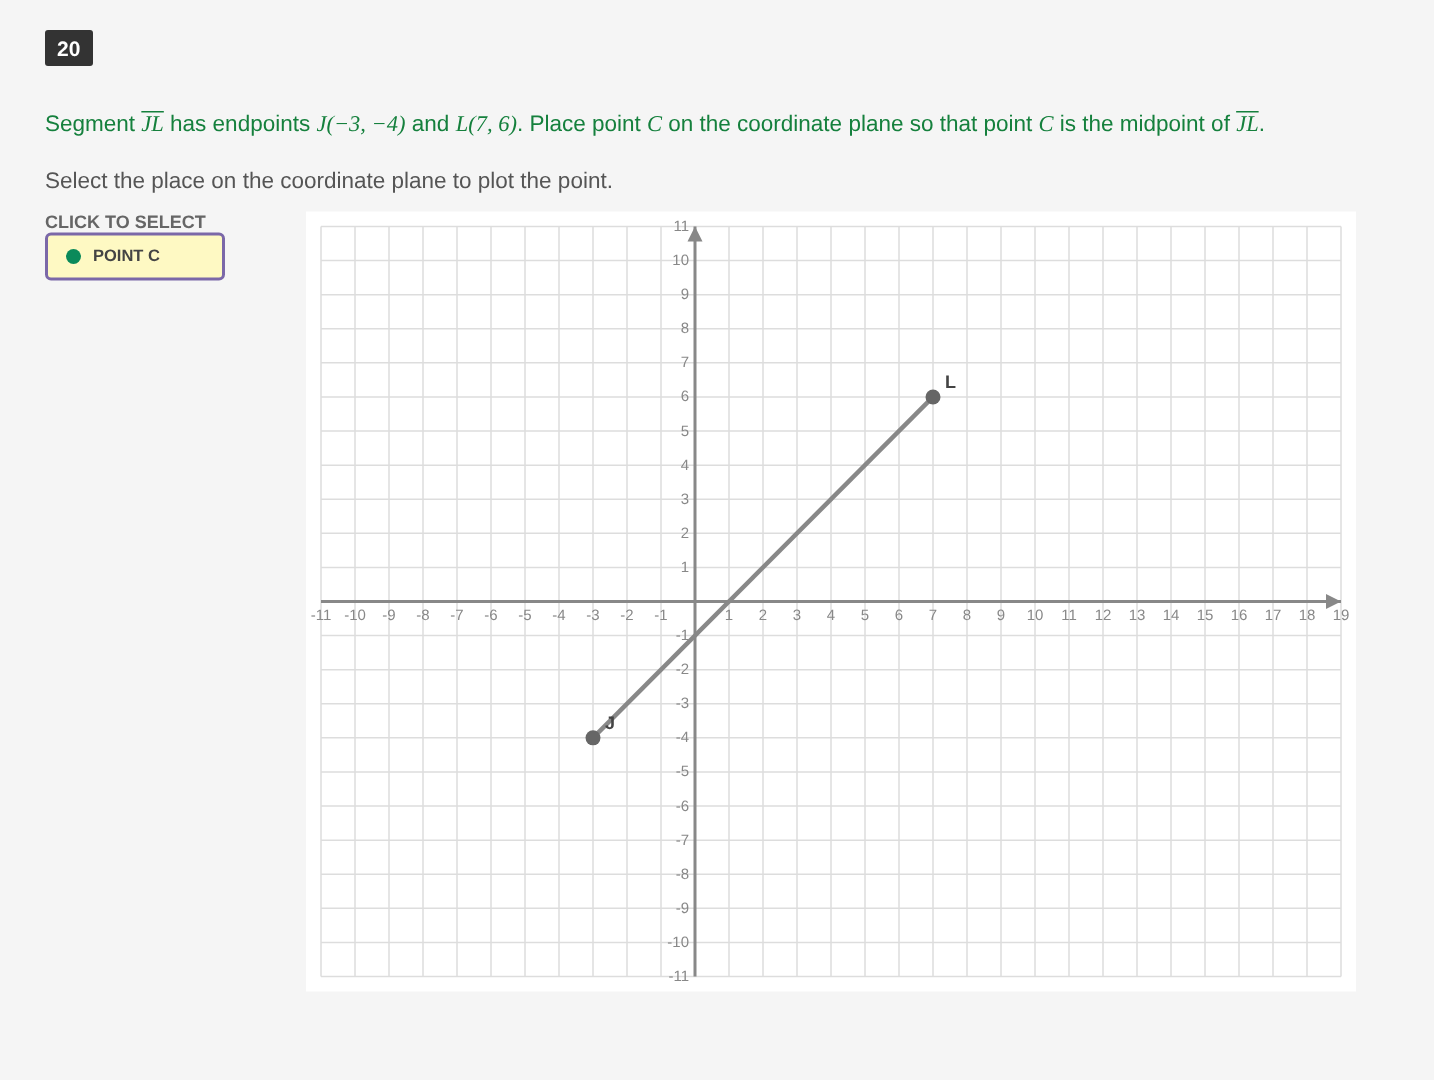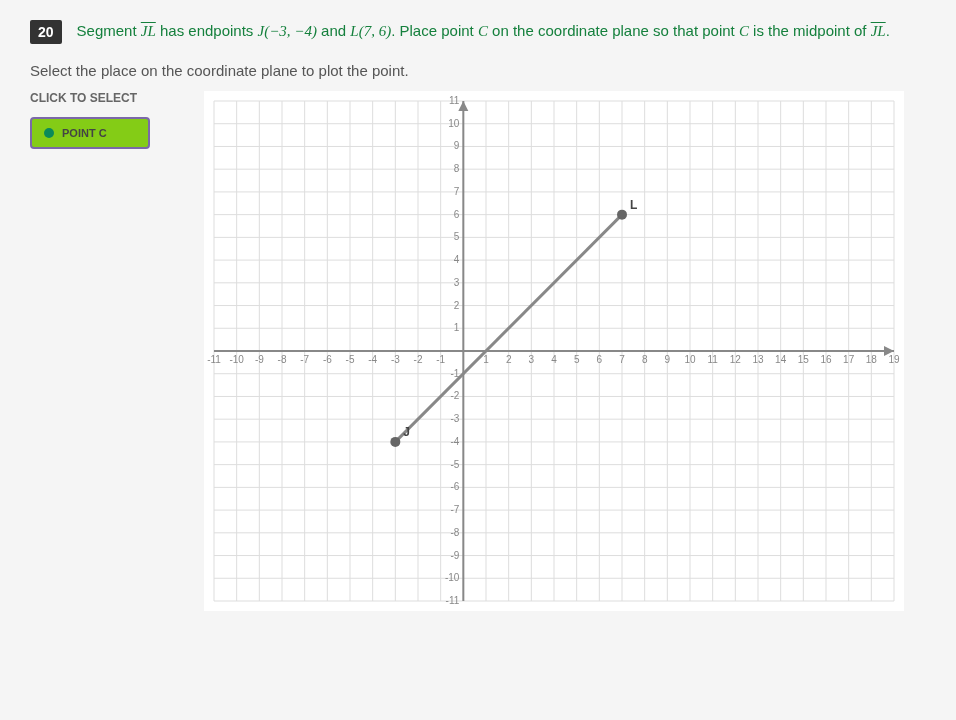--- a/index.html
+++ b/index.html
@@ -7,22 +7,23 @@
       font-family: Arial, sans-serif;
       background: #f5f5f5;
       width: 956px;
       height: 720px;
       padding: 20px 30px;
       color: #444;
     }
     .question-header {
       display: flex;
       align-items: flex-start;
-      gap: 15px;
+      gap: 28px;
       margin-bottom: 8px;
+      flex-direction: column;
     }
     .question-number {
       background: #333;
       color: white;
       font-weight: bold;
       padding: 4px 8px;
       font-size: 14px;
       border-radius: 2px;
       flex-shrink: 0;
     }
@@ -44,30 +45,29 @@
       align-items: flex-start;
     }
     .left-panel {
       width: 150px;
       flex-shrink: 0;
     }
     .click-label {
       font-size: 12px;
       font-weight: bold;
       color: #666;
-      margin-bottom: 12px;
     }
     .point-button {
       display: flex;
       align-items: center;
       gap: 8px;
       border: 2px solid #7b68a8;
       border-radius: 4px;
       padding: 8px 12px;
-      background: #84cc16;
+      background: #fef9c3;
       cursor: pointer;
       font-size: 11px;
       font-weight: bold;
       color: #444;
       width: 120px;
     }
     .point-button .dot {
       width: 10px;
       height: 10px;
       background: #0a8a5a;

